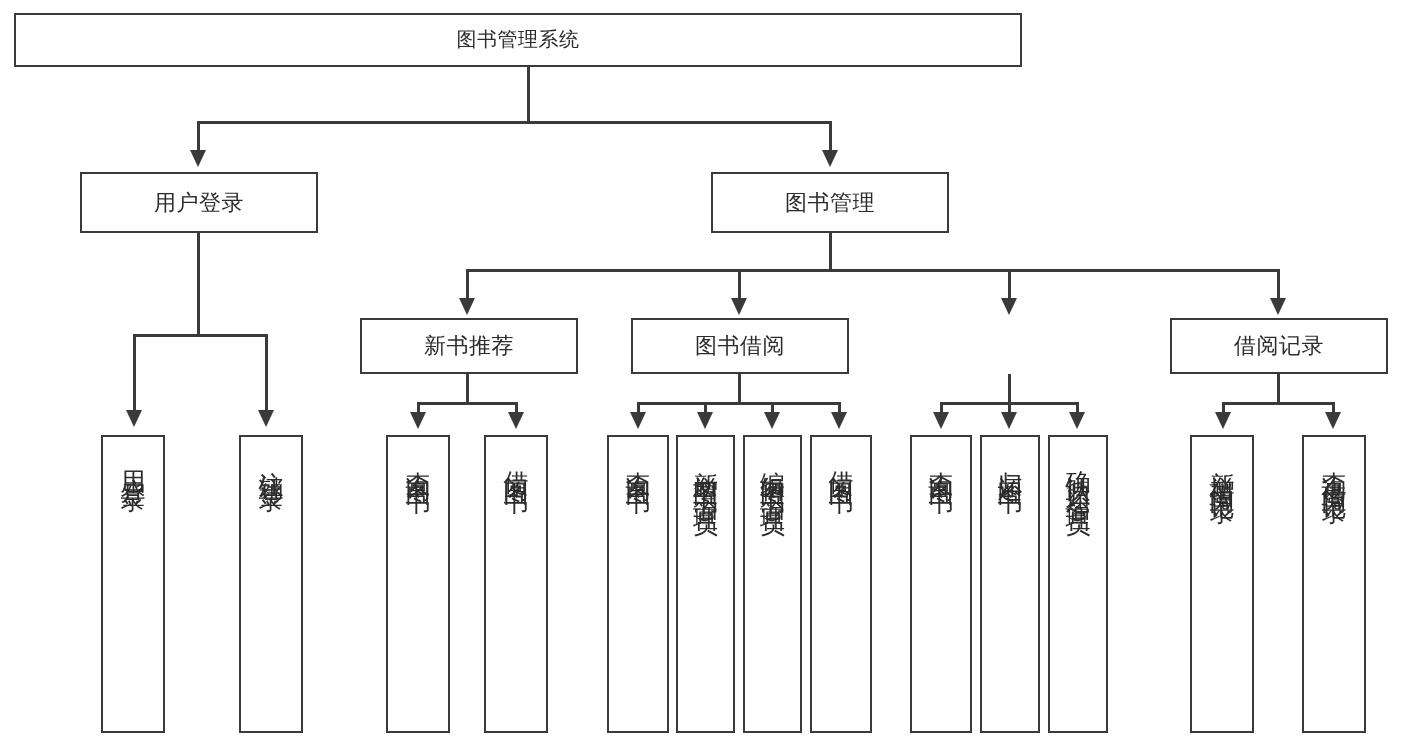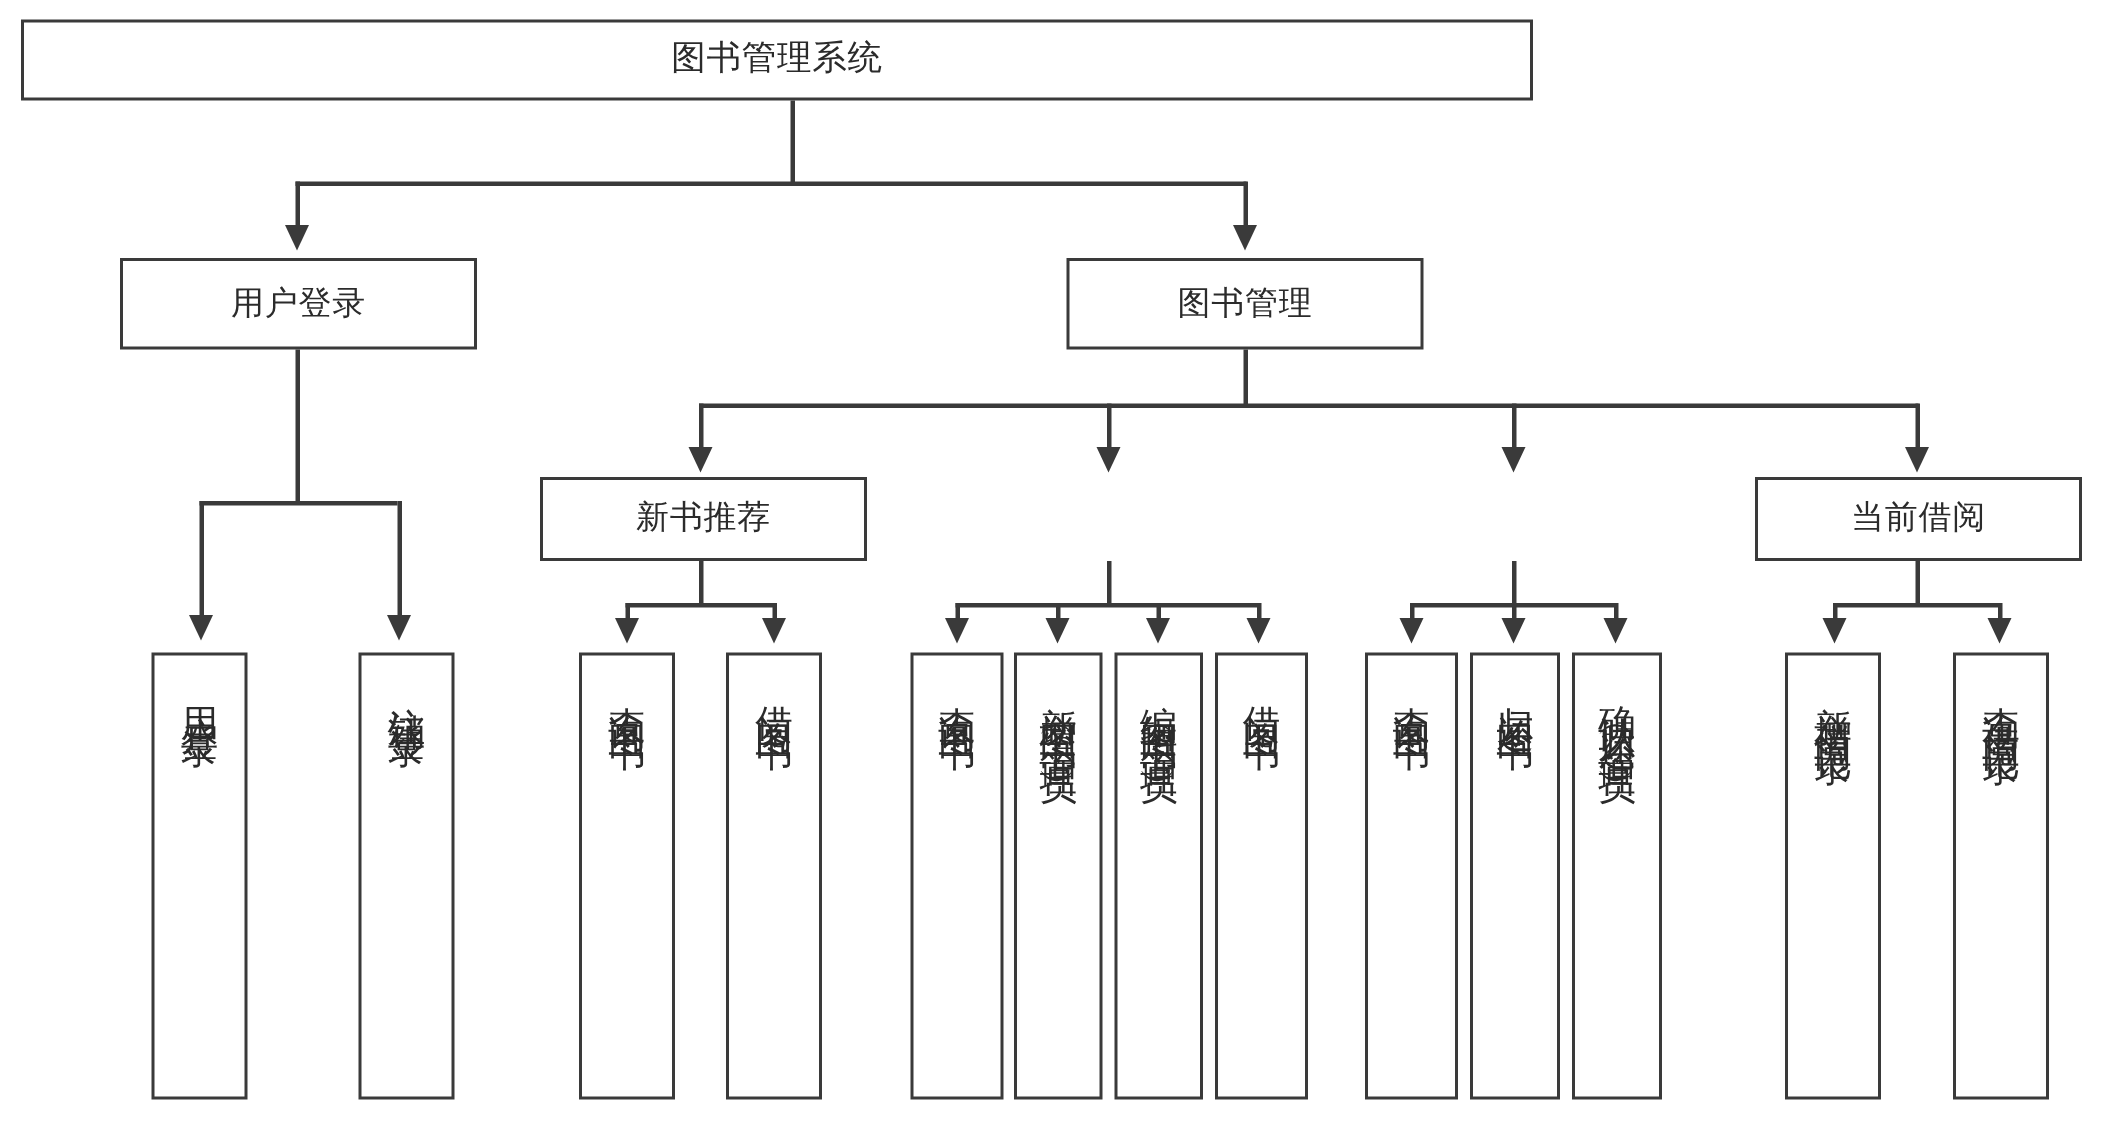--- a/index.html
+++ b/index.html
@@ -33,21 +33,21 @@
     line-height: 1.18;
     letter-spacing: 0.5px;
     color: #2b2b2b;
   }
   
   .node.horiz .label {
     font-size: 22px;
     white-space: nowrap;
   }
   .node.root .label {
-    font-size: 23px;
+    font-size: 20px;
   }
   
   .node.vert {
     padding-top: 14px;
     align-items: flex-start;
     justify-content: center;
   }
   .node.vert .label {
     writing-mode: vertical-rl;
     text-orientation: upright;
@@ -129,22 +129,25 @@
 
   <div class="vline" style="left:1008px; top:269px; width:2.5px; height:32px;"></div>
   <div class="arrow" style="left:1001px; top:298px;"></div>
 
   <div class="vline" style="left:1277px; top:269px; width:2.5px; height:32px;"></div>
   <div class="arrow" style="left:1270px; top:298px;"></div>
 
   <div class="node horiz" style="left:360px; top:318px; width:218px; height:56px;">
     <span class="label">新书推荐</span>
   </div>
+  <div class="node horiz" style="left:631px; top:318px; width:218px; height:56px;">
+    <span class="label">图书借阅</span>
+  </div>
   <div class="node horiz" style="left:1170px; top:318px; width:218px; height:56px;">
-    <span class="label">当前借阅</span>
+    <span class="label">借阅记录</span>
   </div>
 
   <div class="vline" style="left:466px; top:374px; width:2.5px; height:30px;"></div>
   <div class="hline" style="left:417px; top:402px; width:100px; height:2.5px;"></div>
   <div class="vline" style="left:417px; top:402px; width:2.5px; height:12px;"></div>
   <div class="arrow" style="left:410px; top:412px;"></div>
   <div class="vline" style="left:515px; top:402px; width:2.5px; height:12px;"></div>
   <div class="arrow" style="left:508px; top:412px;"></div>
 
   <div class="vline" style="left:738px; top:374px; width:2.5px; height:30px;"></div>

